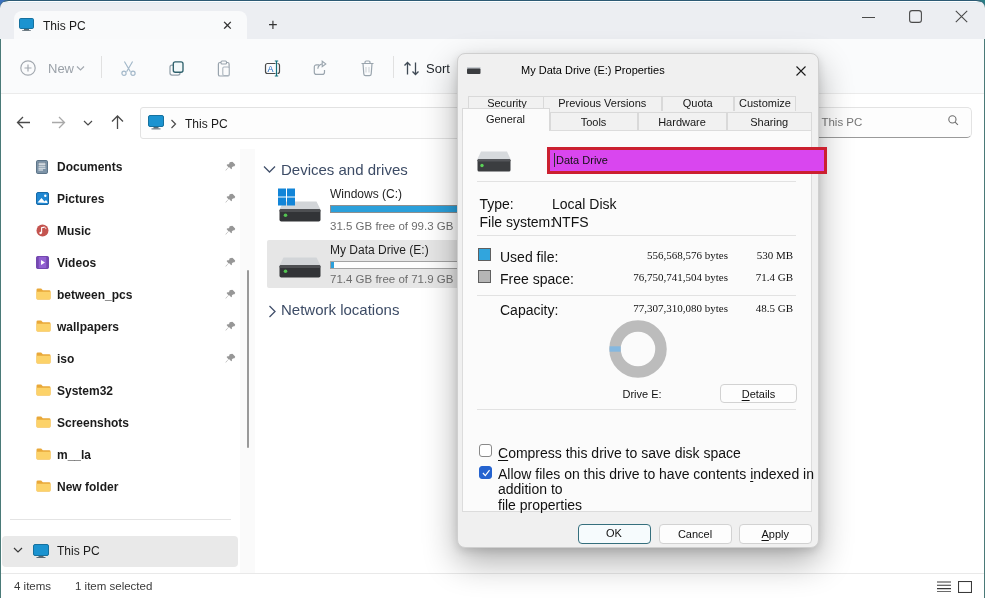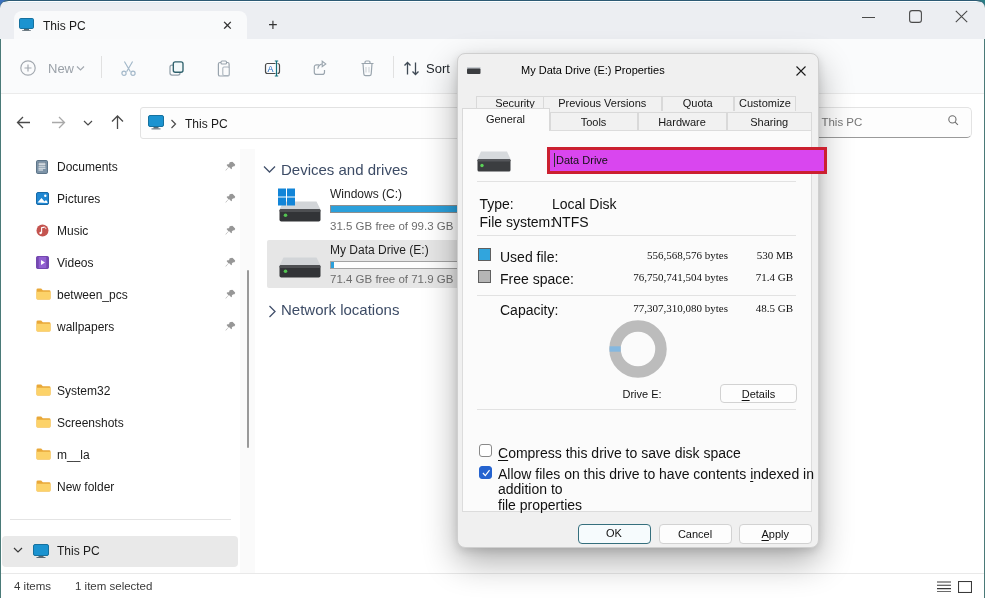--- a/index.html
+++ b/index.html
@@ -21,21 +21,21 @@
 
 #toolbar { left:1px; top:38px; width:983px; height:55px; background:#fafbfc; border-bottom:1px solid #ebebeb; }
 .tbdiv { top:17px; width:1px; height:22px; background:#e1e1e1; }
 
 #addr { left:1px; top:93px; width:983px; height:55px; background:#fff; }
 #addrbox { left:139px; top:13px; width:650px; height:32px; border:1px solid #e2e2e2; border-radius:3px; background:#fdfdfd; }
 #searchbox { left:770px; top:13px; width:201px; height:31px; border:1px solid #e3e3e3; border-bottom-color:#9a9a9a; border-radius:5px; background:#fdfdfd; }
 #searchtxt { left:10px; top:8px; font-size:11.5px; color:#767676; }
 
 #side { left:1px; top:148px; width:239px; height:424px; background:#fff; }
-.sitem { left:0; width:238px; height:32px; }
+.sitem { left:0; width:238px; height:32px;font-weight:bold; }
 .sicon { left:35px; top:9px; }
 .stext { position:absolute; left:56px; top:9px; font-size:12px; color:#1b1b1b; }
 .spin  { position:absolute; left:223px; top:9px; }
 #sidesep { left:10px; top:518px; width:221px; height:1px; background:#e4e4e4; }
 #thispc { left:2px; top:535px; width:236px; height:31px; background:#e9e9e9; border-radius:4px; }
 #sbtrack { left:240px; top:148px; width:15px; height:424px; background:#fafafa; }
 #sbthumb { left:246.5px; top:269px; width:2.5px; height:178px; background:#999; border-radius:2px; }
 
 #content { left:256px; top:148px; width:728px; height:424px; background:#fff; }
 .hdr { font-size:15px; color:#3d4c66; }
@@ -241,20 +241,30 @@
       <div class="abs sitem" style="top:162px">
         <svg class="abs sicon" width="15" height="12" viewBox="0 0 15 12">
             <path d="M0.5 1.8A1.3 1.3 0 011.8 0.5h3.4l1.6 1.7h6.4a1.3 1.3 0 011.3 1.3v6.7a1.3 1.3 0 01-1.3 1.3H1.8A1.3 1.3 0 010.5 10.2z" fill="#e9a839"></path>
             <path d="M0.5 3.8h14v6.4a1.3 1.3 0 01-1.3 1.3H1.8a1.3 1.3 0 01-1.3-1.3z" fill="#fcd269"></path>
           </svg>
         <div class="stext">wallpapers</div>
         <svg class="spin" style="left:224px;top:10px" width="11" height="11" viewBox="0 0 11 11">
             <path d="M6.3 1a1 1 0 011.4 0l2.2 2.2a1 1 0 010 1.4l-.8.8-.85-.25-1.45 1.45.2.9-.75.75-2.3-2.3L.9 9.6l-.45-.45 2.95-3L1.6 4l.75-.75.9.2L4.7 2l-.25-.85z" fill="#979797"></path>
           </svg>
       </div>
+      <div class="abs sitem" style="top:194px">
+        <svg class="abs sicon" width="15" height="12" viewBox="0 0 15 12">
+            <path d="M0.5 1.8A1.3 1.3 0 011.8 0.5h3.4l1.6 1.7h6.4a1.3 1.3 0 011.3 1.3v6.7a1.3 1.3 0 01-1.3 1.3H1.8A1.3 1.3 0 010.5 10.2z" fill="#e9a839"></path>
+            <path d="M0.5 3.8h14v6.4a1.3 1.3 0 01-1.3 1.3H1.8a1.3 1.3 0 01-1.3-1.3z" fill="#fcd269"></path>
+          </svg>
+        <div class="stext">iso</div>
+        <svg class="spin" style="left:224px;top:10px" width="11" height="11" viewBox="0 0 11 11">
+            <path d="M6.3 1a1 1 0 011.4 0l2.2 2.2a1 1 0 010 1.4l-.8.8-.85-.25-1.45 1.45.2.9-.75.75-2.3-2.3L.9 9.6l-.45-.45 2.95-3L1.6 4l.75-.75.9.2L4.7 2l-.25-.85z" fill="#979797"></path>
+          </svg>
+      </div>
       <div class="abs sitem" style="top:226px">
         <svg class="abs sicon" width="15" height="12" viewBox="0 0 15 12">
             <path d="M0.5 1.8A1.3 1.3 0 011.8 0.5h3.4l1.6 1.7h6.4a1.3 1.3 0 011.3 1.3v6.7a1.3 1.3 0 01-1.3 1.3H1.8A1.3 1.3 0 010.5 10.2z" fill="#e9a839"></path>
             <path d="M0.5 3.8h14v6.4a1.3 1.3 0 01-1.3 1.3H1.8a1.3 1.3 0 01-1.3-1.3z" fill="#fcd269"></path>
           </svg>
         <div class="stext">System32</div>
       </div>
       <div class="abs sitem" style="top:258px">
         <svg class="abs sicon" width="15" height="12" viewBox="0 0 15 12">
             <path d="M0.5 1.8A1.3 1.3 0 011.8 0.5h3.4l1.6 1.7h6.4a1.3 1.3 0 011.3 1.3v6.7a1.3 1.3 0 01-1.3 1.3H1.8A1.3 1.3 0 010.5 10.2z" fill="#e9a839"></path>
@@ -345,21 +355,21 @@
   <div id="dlg" class="abs">
     <svg class="abs" style="left:9px;top:13px" width="14" height="8" viewBox="0 0 14 8">
       <rect x="0" y="0" width="13.5" height="2.2" fill="#c8ccd0"></rect>
       <rect x="0" y="1.6" width="13.5" height="5.5" rx="1" fill="#3b3d40"></rect>
     </svg>
     <div id="dlgtitle" class="abs">My Data Drive (E:) Properties</div>
     <svg id="dlgx" class="abs" viewBox="0 0 20 20">
         <path d="M5.5 5.5l9 9M14.5 5.5l-9 9" stroke="#1a1a1a" stroke-width="1.1" fill="none"></path>
       </svg>
 
-    <div class="tabi" style="left:18px;top:41.5px;width:78px;height:15px;line-height:12px;border-bottom:none">Security</div>
+    <div class="tabi" style="left:10px;top:41.5px;width:78px;height:15px;line-height:12px;border-bottom:none">Security</div>
     <div class="tabi" style="left:85px;top:41.5px;width:118.5px;height:15px;line-height:12px;border-bottom:none">Previous Versions</div>
     <div class="tabi" style="left:203.5px;top:41.5px;width:72.5px;height:15px;line-height:12px;border-bottom:none">Quota</div>
     <div class="tabi" style="left:276px;top:41.5px;width:62px;height:15px;line-height:12px;border-bottom:none">Customize</div>
 
     <div class="tabi" style="left:91.5px;top:57.5px;width:88px;height:19px;line-height:19px">Tools</div>
     <div class="tabi" style="left:179.5px;top:57.5px;width:89px;height:19px;line-height:19px">Hardware</div>
     <div class="tabi" style="left:268.5px;top:57.5px;width:85.5px;height:19px;line-height:19px">Sharing</div>
 
     <div id="page" class="abs"></div>
     <div class="tabi" style="left:3.5px;top:53.5px;width:88px;height:23px;line-height:21px;background:#fbfbfb;border-bottom:none;z-index:3">General</div>

